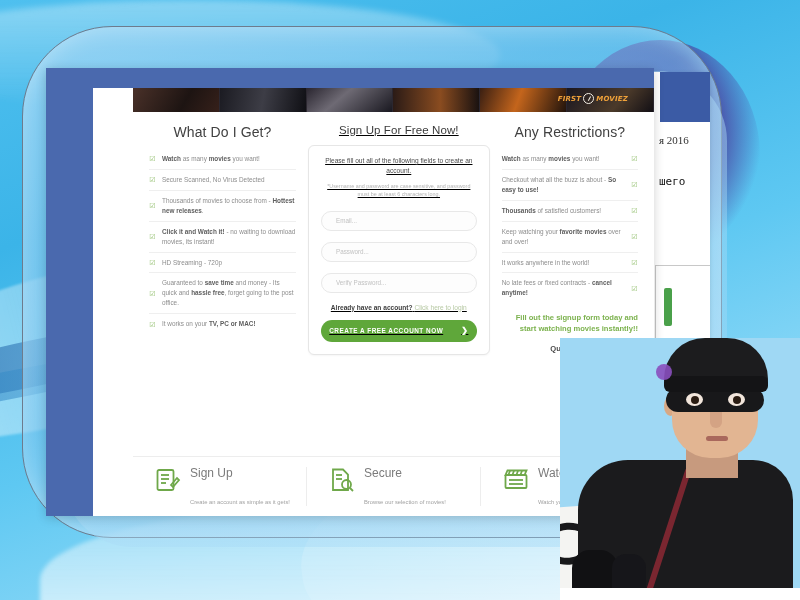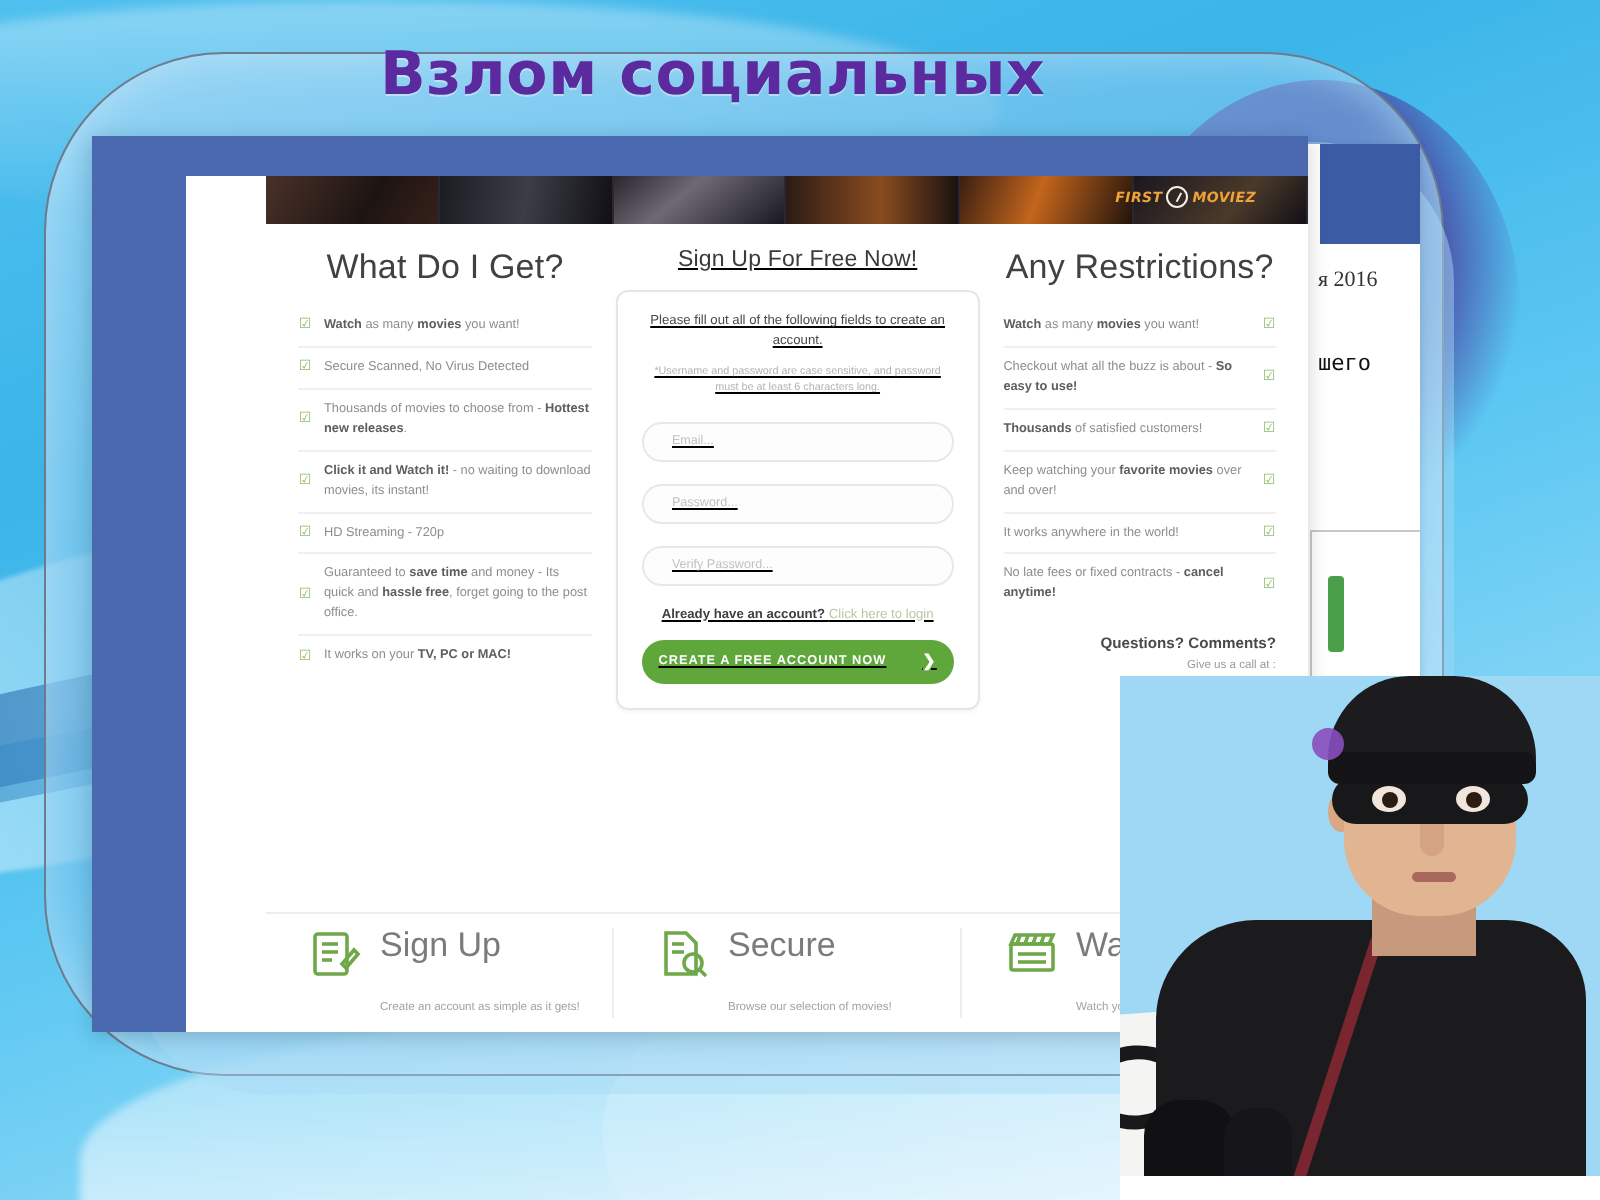--- a/index.html
+++ b/index.html
@@ -232,21 +232,21 @@
     width: 521px; height: 338px;
     display: flex;
     padding: 12px 8px 0 8px;
   }
   .col-left  { width: 168px; padding: 0 8px; }
   .col-mid   { width: 196px; padding: 0 4px; text-decoration: underline; }
   .col-right { width: 157px; padding: 0 8px; }
 
   .col-heading {
     text-align: center;
-    font-size: 17px;
+    font-size: 14px;
     color: #414141;
     margin-bottom: 9px;
     letter-spacing: 0.1px;
   }
   .col-mid .col-heading { font-size: 11.5px; color: #3b3b3b; }
 
   .check-list { list-style: none; }
   .check-item {
     display: flex;
     align-items: center;
@@ -382,21 +382,21 @@
     flex: 1 1 0;
     display: flex;
     align-items: flex-start;
     gap: 9px;
     padding: 0 8px 0 22px;
     border-right: 1px solid #ededed;
   }
   .feat:last-child { border-right: none; }
   .feat-ico { flex: 0 0 auto; width: 26px; height: 26px; color: #6fa84a; }
   .feat-txt h4 {
-    font-size: 17px;
+    font-size: 12px;
     font-weight: normal;
     color: #7b7b7b;
     line-height: 1;
     margin-bottom: 19px;
   }
   .feat-txt p {
     font-size: 5.8px;
     color: #a2a2a2;
     line-height: 1.55;
   }
@@ -557,21 +557,20 @@
   <div class="wave wave-b"></div>
   <div class="wave wave-c"></div>
   <div class="purple-blob"></div>
   <div class="wave wave-e"></div>
   <div class="wave wave-f"></div>
 
   <div class="frame">
     <div class="frame-inner"></div>
   </div>
 
-  <div class="slide-title">Взлом социальных</div>
 
   <div class="bg-doc">
     <div class="bg-doc-head"></div>
     <div class="bg-doc-date">я 2016</div>
     <div class="bg-doc-word">шего</div>
     <div class="bg-doc-box">
       <div class="bg-bar-green"></div>
       <div class="bg-bar-red"></div>
     </div>
   </div>
@@ -670,20 +669,21 @@
             </li>
             <li class="check-item">
               <span class="check-text">It works anywhere in the world!</span>
               <span class="chk">☑</span>
             </li>
             <li class="check-item">
               <span class="check-text">No late fees or fixed contracts - <b>cancel anytime!</b></span>
               <span class="chk">☑</span>
             </li>
           </ul>
+          <div class="promo">Fill out the signup form today and start watching movies instantly!!</div>
           <div class="q-head">Questions? Comments?</div>
           <div class="q-sub">Give us a call at :</div>
           <div class="q-phone">+00 1-925-529-6112</div>
         </div>
       </div>
 
       <div class="features">
 
         <div class="feat">
           <span class="feat-ico">

